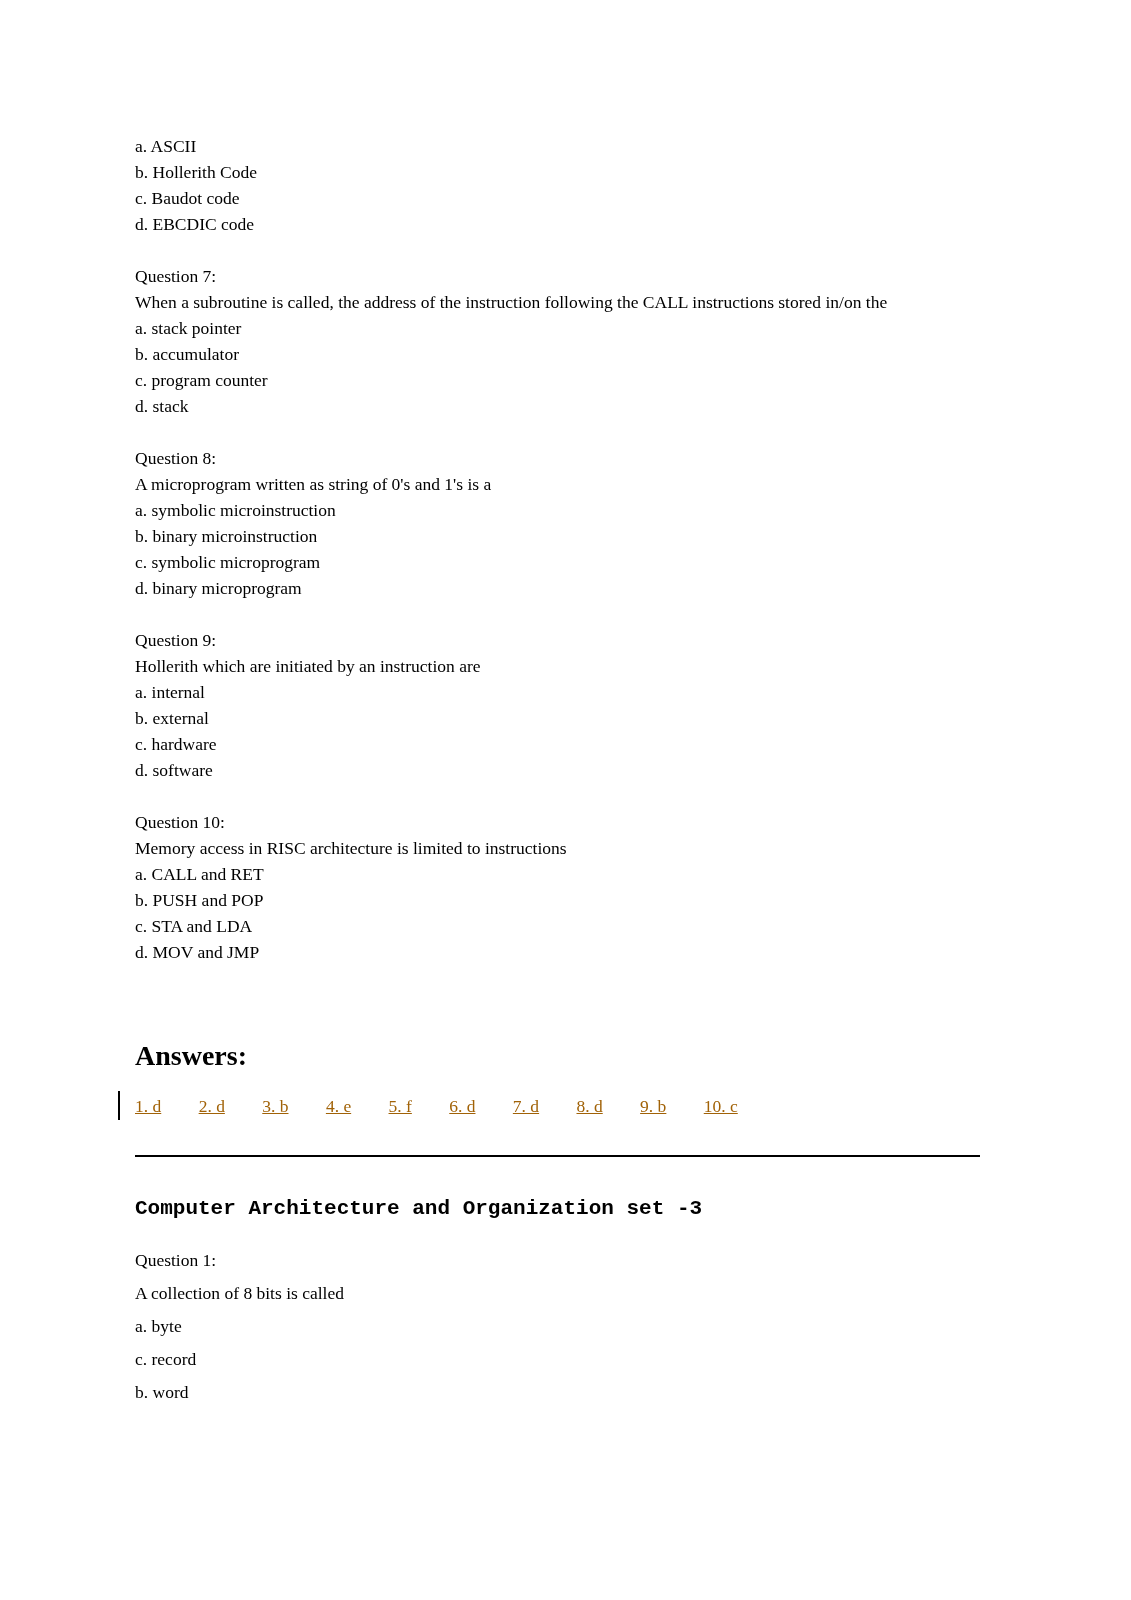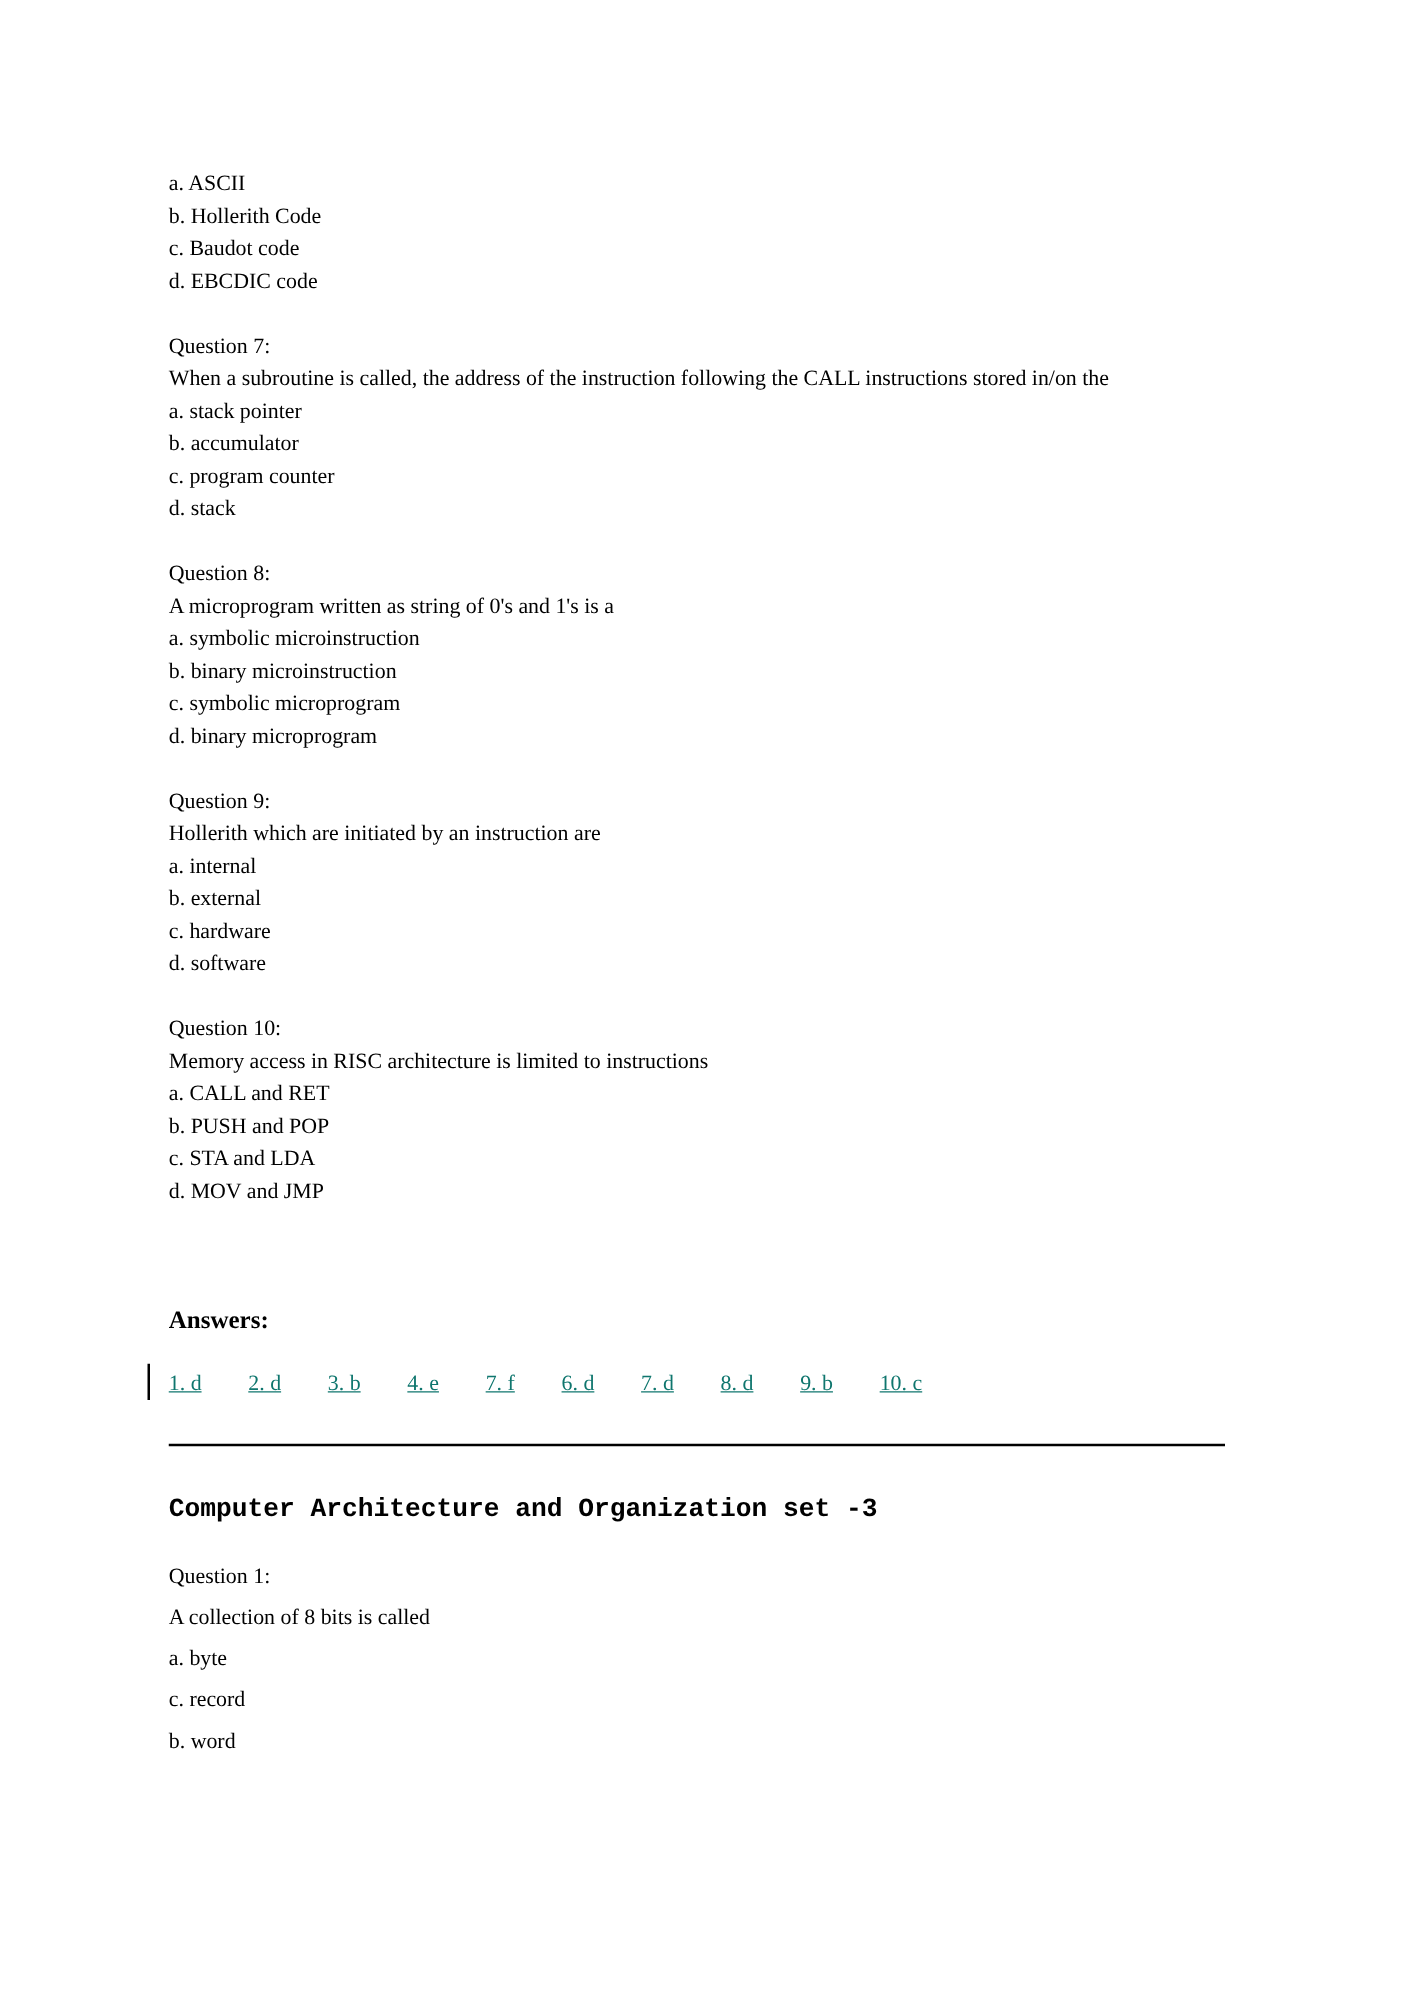--- a/index.html
+++ b/index.html
@@ -23,32 +23,32 @@
     margin: 0 0 26px 0;
     max-width: 835px;
   }
   .block p {
     margin: 0;
     font-size: 17.5px;
     line-height: 26px;
   }
   .answers-heading {
     margin: 78px 0 0 0;
-    font-size: 20px;
+    font-size: 28px;
     font-weight: bold;
     line-height: 26px;
   }
   .answers-line {
     position: relative;
     margin: 24px 0 0 0;
     font-size: 17.5px;
     line-height: 26px;
   }
   .answers-line .ans {
-    color: #0f766e;
+    color: #a16207;
     text-decoration: underline;
     margin-right: 33px;
   }
   .answers-line .ans:last-child { margin-right: 0; text-align: center; }
   .changebar {
     position: absolute;
     left: -17px;
     top: -2px;
     width: 2px;
     height: 29px;
@@ -124,21 +124,21 @@
   </div>
 
   <h2 class="answers-heading">Answers:</h2>
 
   <div class="answers-line">
     <span class="changebar"></span>
     <span class="ans">1. d</span>
     <span class="ans">2. d</span>
     <span class="ans">3. b</span>
     <span class="ans">4. e</span>
-    <span class="ans">7. f</span>
+    <span class="ans">5. f</span>
     <span class="ans">6. d</span>
     <span class="ans">7. d</span>
     <span class="ans">8. d</span>
     <span class="ans">9. b</span>
     <span class="ans">10. c</span>
   </div>
 
   <hr class="rule">
 
   <h2 class="section-heading">Computer Architecture and Organization set -3</h2>

